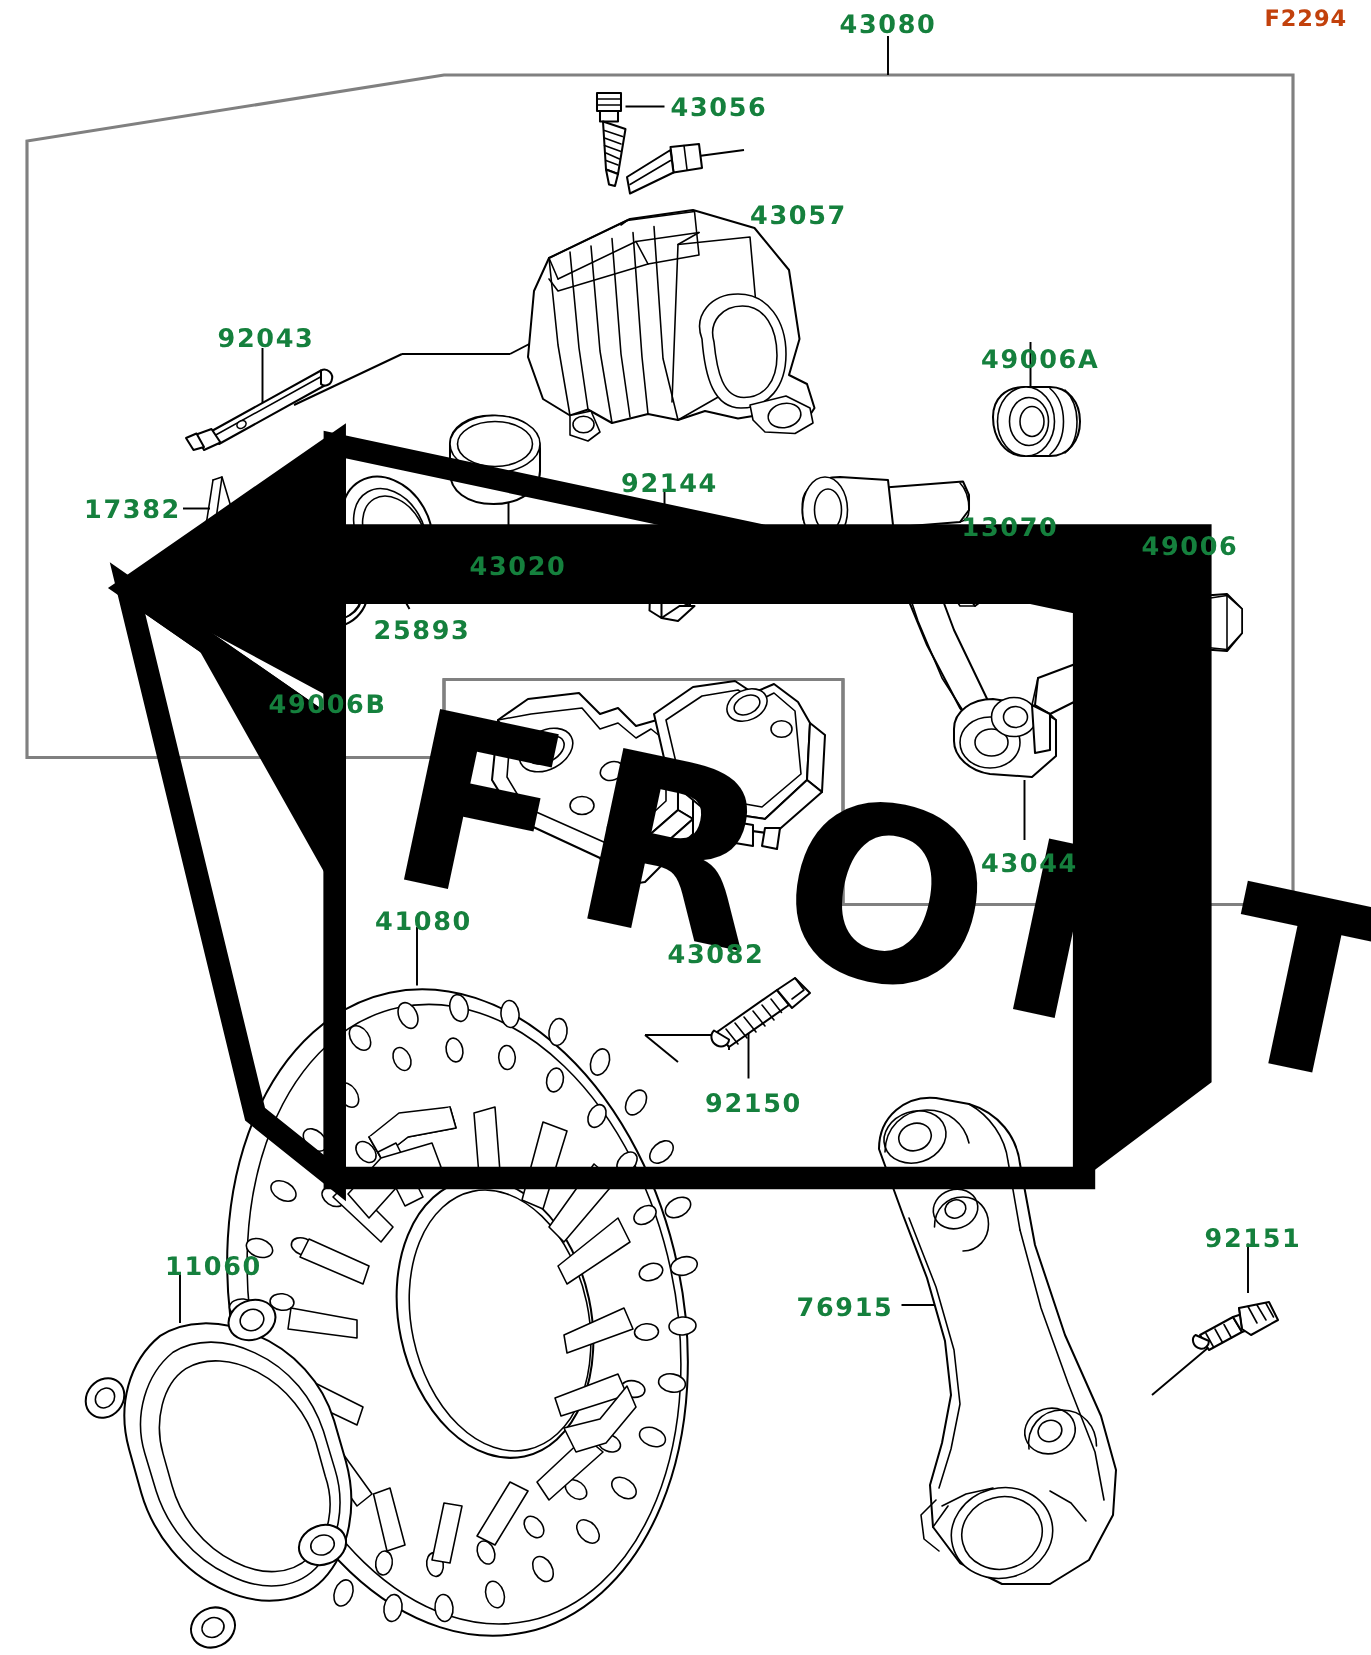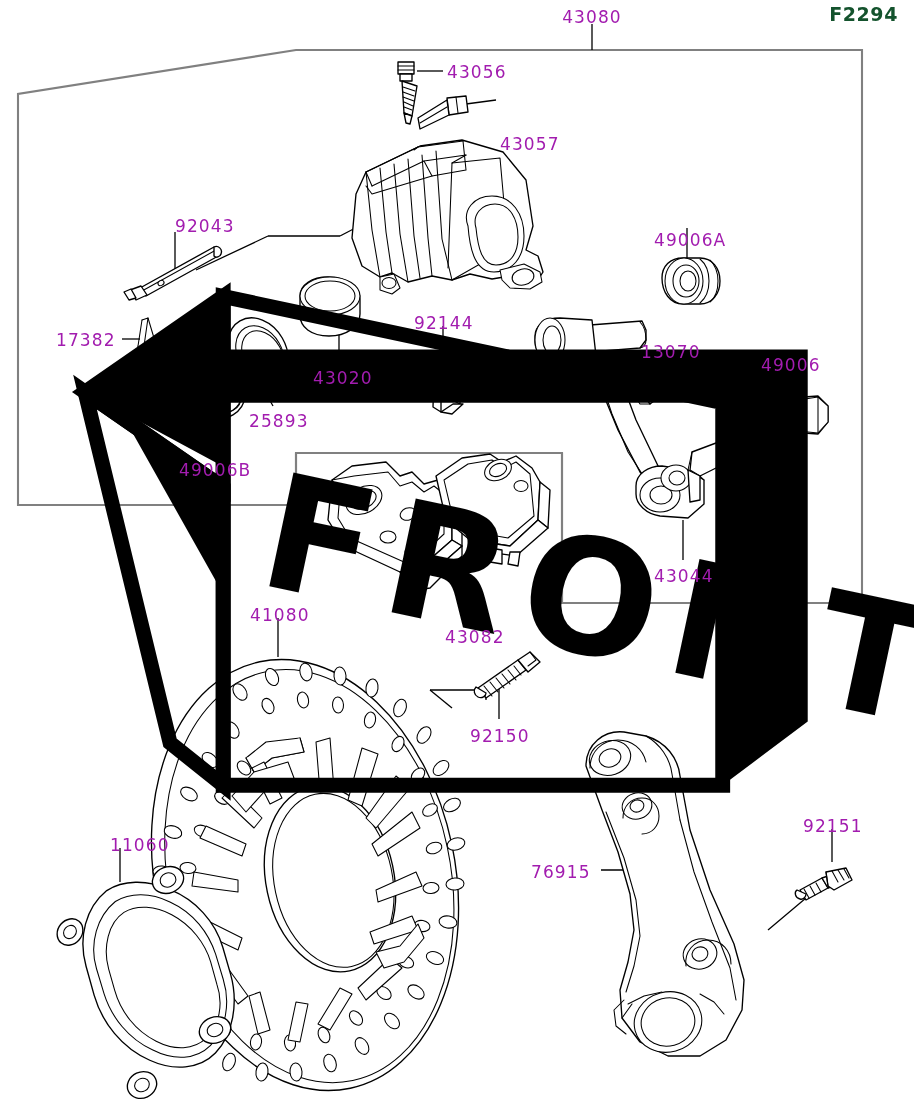--- a/index.html
+++ b/index.html
@@ -25,37 +25,37 @@
   #sheet svg {
     position: absolute;
     left: 0; top: 0;
     width: 914px;
     height: 1103px;
     display: block;
   }
   .lbl {
     position: absolute;
     font-family: "DejaVu Sans", sans-serif;
-    font-weight: normal;
+    font-weight: bold;
     font-size: 17px;
     letter-spacing: 1.1px;
-    color: #a21caf;
+    color: #15803d;
     white-space: nowrap;
     line-height: 1;
   }
   .lbl.ctr { transform: translateX(-50%); }
   #sheetcode {
     position: absolute;
     right: 16px;
     top: 3px;
     font-family: "DejaVu Sans", sans-serif;
     font-weight: bold;
-    font-size: 19px;
+    font-size: 15px;
     letter-spacing: 0.6px;
-    color: #14532d;
+    color: #c2410c;
   }
   #frontbadge {
     position: absolute;
     left: 26px;
     top: 12px;
     width: 86px;
     height: 56px;
   }
 </style>
 </head>
@@ -487,21 +487,21 @@
     <polygon points="8,13 21,22 21,50 16,46" fill="none" stroke="#000" stroke-width="1.4"></polygon>
     <polygon points="12,16 21,22 21,32" fill="#000"></polygon>
     <text x="24" y="31" font-family="DejaVu Sans, sans-serif" font-size="15" font-weight="bold" fill="#000" transform="rotate(12 24 31)" letter-spacing="1.5">FRONT</text>
   </svg>
 
   <div id="sheetcode">F2294</div>
 
   <div class="lbl ctr" style="left:592px; top:9px;">43080</div>
   <div class="lbl" style="left:447px; top:64px;">43056</div>
   <div class="lbl" style="left:500px; top:104px;margin-top:32px;">43057</div>
-  <div class="lbl" style="left:145px; top:218px;margin-left:30px;">92043</div>
+  <div class="lbl" style="left:145px; top:218px;">92043</div>
   <div class="lbl" style="left:56px;  top:332px;">17382</div>
   <div class="lbl" style="left:179px; top:450px;margin-top:12px;">49006B</div>
   <div class="lbl" style="left:249px; top:413px;">25893</div>
   <div class="lbl" style="left:313px; top:370px;">43020</div>
   <div class="lbl" style="left:414px; top:315px;">92144</div>
   <div class="lbl" style="left:654px; top:216px;margin-top:16px;">49006A</div>
   <div class="lbl" style="left:641px; top:344px;">13070</div>
   <div class="lbl" style="left:761px; top:357px;">49006</div>
   <div class="lbl" style="left:654px; top:568px;">43044</div>
   <div class="lbl" style="left:445px; top:629px;">43082</div>

